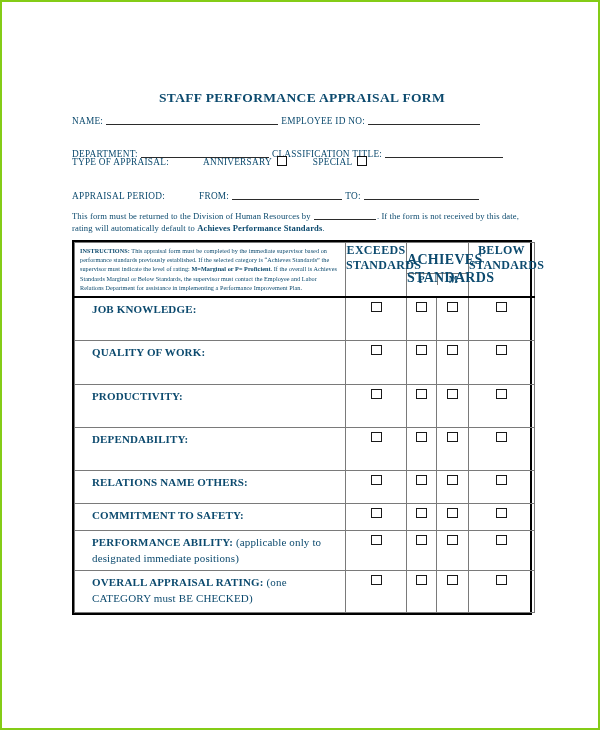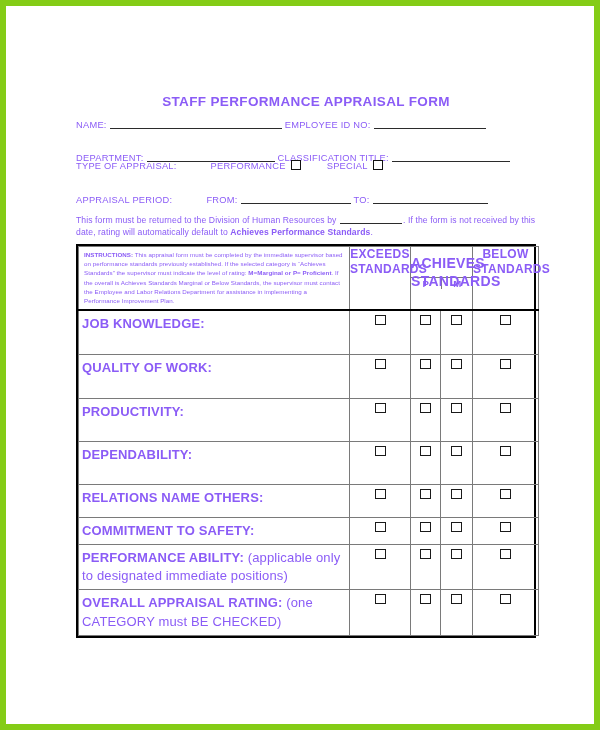--- a/index.html
+++ b/index.html
@@ -5,24 +5,24 @@
   html, body {
     margin: 0;
     padding: 0;
     background: #ffffff;
   }
   #page {
     position: relative;
     width: 600px;
     height: 730px;
     background: #ffffff;
-    border: 6px solid #84cc16;
-    box-sizing: border-box;
-    font-family: Liberation Sans, sans-serif;
-    color: #8b5cf6;
+    border: 2px solid #84cc16;
+    box-sizing: border-box;
+    font-family: Liberation Serif, serif;
+    color: #0c4a6e;
     overflow: hidden;
   }
   .sheet {
     position: absolute;
     left: 70px;
     top: 0;
     width: 460px;
   }
 
   
@@ -172,22 +172,22 @@
     table-layout: fixed;
   }
   table.ach-inner td {
     border: none;
     padding: 0;
   }
   table.ach-inner td.divider { border-left: 1px solid #7a7a7a; }
 
   
   .crit-label {
-    padding: 4px 6px 3px 3px;
-    font-size: 13px;
+    padding: 4px 6px 3px 17px;
+    font-size: 11px;
     line-height: 1.45;
     letter-spacing: 0.15px;
   }
   .crit-label .b { font-weight: bold; }
   .crit-label .n { font-weight: normal; }
 
   .cbx-cell {
     text-align: center;
     vertical-align: middle;
   }
@@ -218,21 +218,21 @@
     <div class="field-row r2">
       <span class="lbl">DEPARTMENT:</span>
       <span class="rule dept"></span>
       <span class="lbl">CLASSIFICATION TITLE:</span>
       <span class="rule classtit"></span>
     </div>
 
     <div class="field-row r3">
       <span class="lbl">TYPE OF APPRAISAL:</span>
       <span class="gap-md"></span>
-      <span class="lbl">PERFORMANCE</span>
+      <span class="lbl">ANNIVERSARY</span>
       <span class="cbx"></span>
       <span class="gap-sm"></span>
       <span class="lbl">SPECIAL</span>
       <span class="cbx"></span>
     </div>
 
     <div class="field-row r4">
       <span class="lbl">APPRAISAL PERIOD:</span>
       <span class="gap-md"></span>
       <span class="lbl">FROM:</span>

